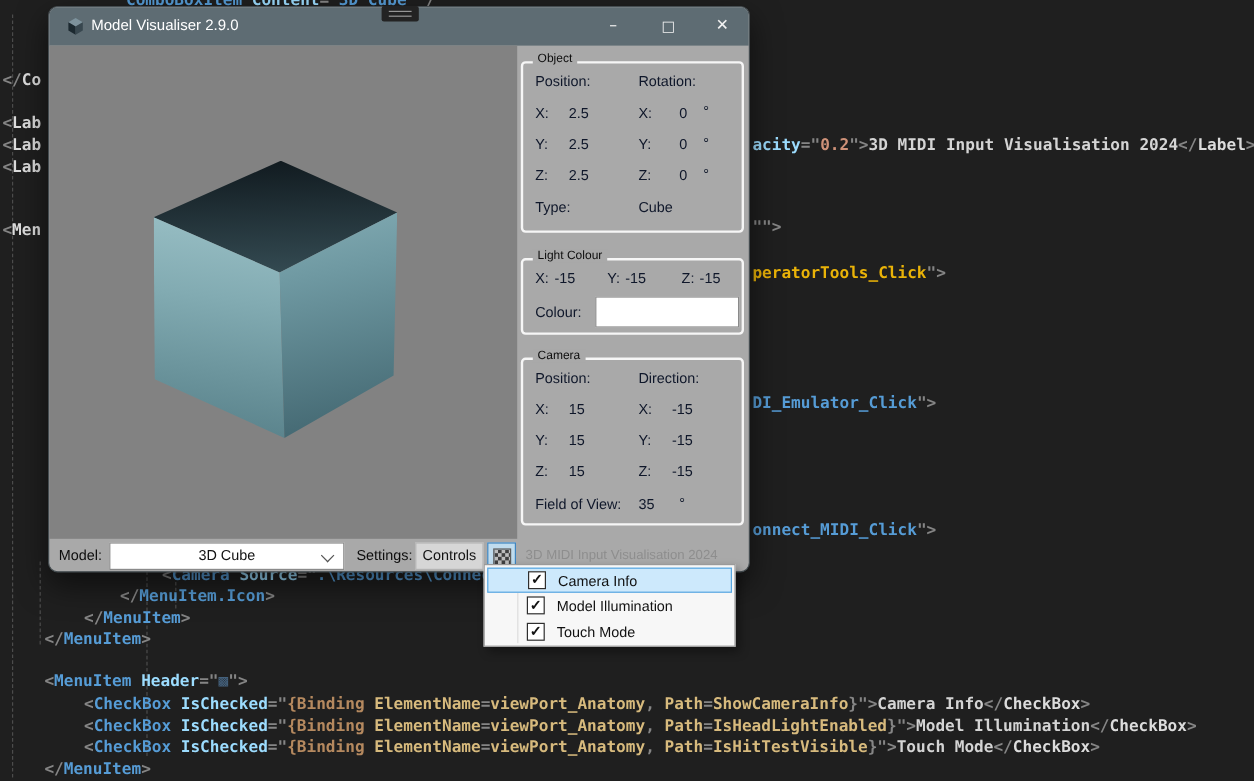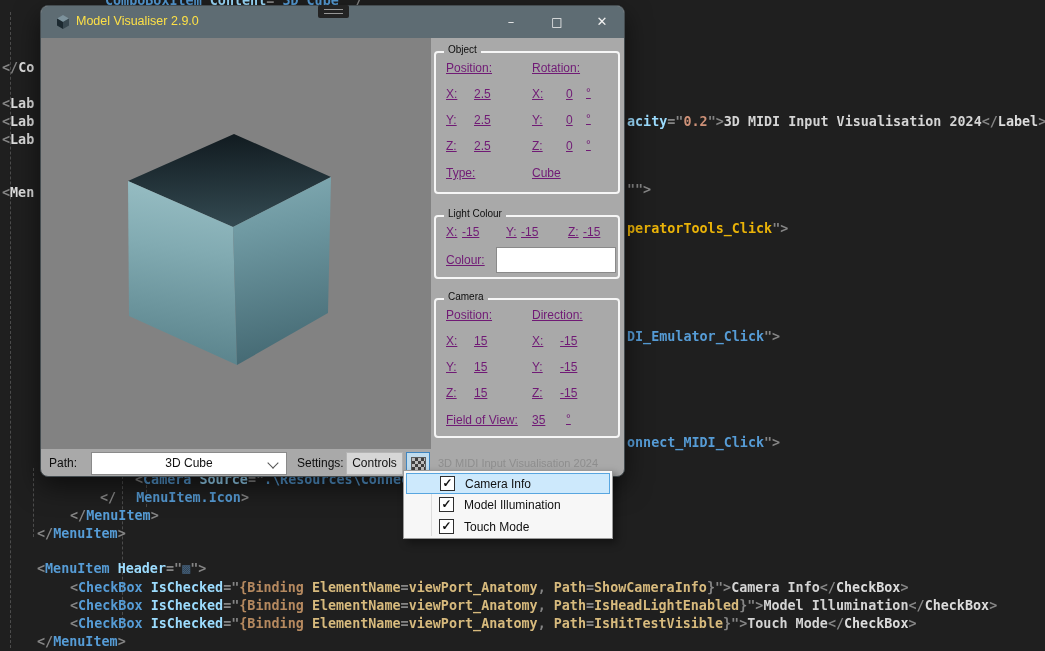--- a/index.html
+++ b/index.html
@@ -10,42 +10,42 @@
   .editor{position:absolute;inset:0;background:#1f1f1f;z-index:0;}
   .guide{position:absolute;width:0;border-left:1px dashed #585858;opacity:.8;}
   .code-line{position:absolute;white-space:pre;font-family:"DejaVu Sans Mono",monospace;
              font-size:13.4px;line-height:15px;font-weight:600;}
 
   
   .window{position:absolute;left:40px;top:5px;width:585px;height:472px;background:#a9a9a9;
           border:1px solid #444c50;border-radius:8px;box-shadow:0 10px 26px rgba(0,0,0,.55);
           z-index:10;overflow:hidden;box-sizing:border-box;}
   .titlebar{position:absolute;left:0;top:0;right:0;height:32px;background:#5e6c73;}
-  .win-title{position:absolute;left:35px;top:8px;font-size:12.5px;color:#fde047;}
+  .win-title{position:absolute;left:35px;top:8px;font-size:12.5px;color:#ffffff;}
   .app-icon{position:absolute;left:14px;top:8px;}
   .winbtn{position:absolute;top:0;width:32px;height:32px;color:#f2f2f2;font-size:13px;
           text-align:center;line-height:32px;font-family:"DejaVu Sans",sans-serif;}
   .btn-min{left:454px;} .btn-max{left:500px;font-size:12px;} .btn-close{left:545px;}
 
   
   .viewport{position:absolute;left:0;top:32px;width:390px;height:411px;background:#828282;}
   .cube{position:absolute;left:87px;top:96px;width:203px;height:231px;}
   .face{position:absolute;inset:0;}
   .face-top{clip-path:polygon(106px 0px,203px 43px,105px 93px,0px 47px);
             background:linear-gradient(178deg,#10191e 0%,#3a535b 48%,#9cc4cb 100%);}
   .face-left{clip-path:polygon(0px 47px,105px 93px,109px 231px,1px 182px);
             background:linear-gradient(188deg,#a9cdd2 6%,#82abb2 52%,#567f88 100%);}
   .face-right{clip-path:polygon(105px 93px,203px 43px,200px 179px,109px 231px);
             background:linear-gradient(168deg,#95bdc4 4%,#6f99a2 45%,#3f636d 100%);}
 
   
   .groupbox{position:absolute;border:2px solid #f6f6f6;border-radius:4px;box-sizing:border-box;}
   .gb-label{position:absolute;top:-9px;left:8px;background:#a9a9a9;padding:0 4px;
             font-size:10px;color:#0d0d0d;}
-  .gb-text{position:absolute;font-size:12px;color:#701a75;white-space:pre;text-decoration:underline;}
+  .gb-text{position:absolute;font-size:12px;color:#0f172a;white-space:pre;}
   .gb-object{left:393px;top:45px;width:186px;height:143px;}
   .gb-light{left:393px;top:209px;width:186px;height:64px;}
   .gb-camera{left:393px;top:292px;width:186px;height:140px;}
   .colour-box{position:absolute;left:60px;top:30px;width:120px;height:26px;background:#fff;
               border:1px solid #8a8a8a;box-sizing:border-box;}
 
   
   .toolbar{position:absolute;left:0;top:443px;width:585px;height:29px;}
   .tb-label{position:absolute;top:7px;font-size:12px;color:#0d0d0d;}
   .combo{position:absolute;left:50px;top:3px;width:196px;height:23px;background:#fff;
@@ -93,21 +93,21 @@
     <div class="code-line" style="left: 2px; top: 96px;"><span style="color: rgb(133, 133, 133);">&lt;</span><span style="color: rgb(220, 220, 220);">Lab</span></div>
     <div class="code-line" style="left: 2px; top: 114px;"><span style="color: rgb(133, 133, 133);">&lt;</span><span style="color: rgb(220, 220, 220);">Lab</span></div>
     <div class="code-line" style="left: 627px; top: 114px;"><span style="color: rgb(156, 220, 254);">acity</span><span style="color: rgb(133, 133, 133);">="</span><span style="color: rgb(206, 145, 120);">0.2</span><span style="color: rgb(133, 133, 133);">"&gt;</span><span style="color: rgb(212, 212, 212);">3D MIDI Input Visualisation 2024</span><span style="color: rgb(133, 133, 133);">&lt;/</span><span style="color: rgb(220, 220, 220);">Label</span><span style="color: rgb(133, 133, 133);">&gt;</span></div>
     <div class="code-line" style="left: 2px; top: 132px;"><span style="color: rgb(133, 133, 133);">&lt;</span><span style="color: rgb(220, 220, 220);">Lab</span></div>
     <div class="code-line" style="left: 2px; top: 185px;"><span style="color: rgb(133, 133, 133);">&lt;</span><span style="color: rgb(220, 220, 220);">Men</span></div>
     <div class="code-line" style="left: 627px; top: 182px;"><span style="color: rgb(133, 133, 133);">""&gt;</span></div>
     <div class="code-line" style="left: 627px; top: 221px;"><span style="color: #eab308;">peratorTools_Click</span><span style="color: rgb(133, 133, 133);">"&gt;</span></div>
     <div class="code-line" style="left: 627px; top: 329px;"><span style="color: rgb(86, 156, 214);">DI_Emulator_Click</span><span style="color: rgb(133, 133, 133);">"&gt;</span></div>
     <div class="code-line" style="left: 627px; top: 435px;"><span style="color: rgb(86, 156, 214);">onnect_MIDI_Click</span><span style="color: rgb(133, 133, 133);">"&gt;</span></div>
     <div class="code-line" style="left: 135px; top: 472px;"><span style="color: rgb(133, 133, 133);">&lt;</span><span style="color: rgb(86, 156, 214);">Camera </span><span style="color: rgb(156, 220, 254);">Source</span><span style="color: rgb(133, 133, 133);">="</span><span style="color: rgb(86, 156, 214);">.\Resources\Connec</span></div>
-    <div class="code-line" style="left: 100px; top: 490px;"><span style="color: rgb(133, 133, 133);">&lt;/</span><span style="color: rgb(86, 156, 214); margin-left: 20px;">MenuItem.Icon</span><span style="color: rgb(133, 133, 133);">&gt;</span></div>
+    <div class="code-line" style="left: 100px; top: 490px;"><span style="color: rgb(133, 133, 133);">&lt;/</span><span style="color: rgb(86, 156, 214);">MenuItem.Icon</span><span style="color: rgb(133, 133, 133);">&gt;</span></div>
     <div class="code-line" style="left: 70px; top: 508px;"><span style="color: rgb(133, 133, 133);">&lt;/</span><span style="color: rgb(86, 156, 214);">MenuItem</span><span style="color: rgb(133, 133, 133);">&gt;</span></div>
     <div class="code-line" style="left: 37px; top: 526px;"><span style="color: rgb(133, 133, 133);">&lt;/</span><span style="color: rgb(86, 156, 214);">MenuItem</span><span style="color: rgb(133, 133, 133);">&gt;</span></div>
     <div class="code-line" style="left: 37px; top: 561px;"><span style="color: rgb(133, 133, 133);">&lt;</span><span style="color: rgb(86, 156, 214);">MenuItem </span><span style="color: rgb(156, 220, 254);">Header</span><span style="color: rgb(133, 133, 133);">="</span><span style="color: rgb(68, 97, 125);">▩</span><span style="color: rgb(133, 133, 133);">"&gt;</span></div>
     <div class="code-line" style="left: 70px; top: 580px;"><span style="color: rgb(133, 133, 133);">&lt;</span><span style="color: rgb(86, 156, 214);">CheckBox </span><span style="color: rgb(156, 220, 254);">IsChecked</span><span style="color: rgb(133, 133, 133);">="</span><span style="color: rgb(181, 137, 95);">{Binding </span><span style="color: rgb(215, 186, 125);">ElementName</span><span style="color: rgb(133, 133, 133);">=</span><span style="color: rgb(215, 186, 125);">viewPort_Anatomy</span><span style="color: rgb(133, 133, 133);">, </span><span style="color: rgb(215, 186, 125);">Path</span><span style="color: rgb(133, 133, 133);">=</span><span style="color: rgb(215, 186, 125);">ShowCameraInfo</span><span style="color: rgb(133, 133, 133);">}"&gt;</span><span style="color: rgb(212, 212, 212);">Camera Info</span><span style="color: rgb(133, 133, 133);">&lt;/</span><span style="color: rgb(220, 220, 220);">CheckBox</span><span style="color: rgb(133, 133, 133);">&gt;</span></div>
     <div class="code-line" style="left: 70px; top: 598px;"><span style="color: rgb(133, 133, 133);">&lt;</span><span style="color: rgb(86, 156, 214);">CheckBox </span><span style="color: rgb(156, 220, 254);">IsChecked</span><span style="color: rgb(133, 133, 133);">="</span><span style="color: rgb(181, 137, 95);">{Binding </span><span style="color: rgb(215, 186, 125);">ElementName</span><span style="color: rgb(133, 133, 133);">=</span><span style="color: rgb(215, 186, 125);">viewPort_Anatomy</span><span style="color: rgb(133, 133, 133);">, </span><span style="color: rgb(215, 186, 125);">Path</span><span style="color: rgb(133, 133, 133);">=</span><span style="color: rgb(215, 186, 125);">IsHeadLightEnabled</span><span style="color: rgb(133, 133, 133);">}"&gt;</span><span style="color: rgb(212, 212, 212);">Model Illumination</span><span style="color: rgb(133, 133, 133);">&lt;/</span><span style="color: rgb(220, 220, 220);">CheckBox</span><span style="color: rgb(133, 133, 133);">&gt;</span></div>
     <div class="code-line" style="left: 70px; top: 616px;"><span style="color: rgb(133, 133, 133);">&lt;</span><span style="color: rgb(86, 156, 214);">CheckBox </span><span style="color: rgb(156, 220, 254);">IsChecked</span><span style="color: rgb(133, 133, 133);">="</span><span style="color: rgb(181, 137, 95);">{Binding </span><span style="color: rgb(215, 186, 125);">ElementName</span><span style="color: rgb(133, 133, 133);">=</span><span style="color: rgb(215, 186, 125);">viewPort_Anatomy</span><span style="color: rgb(133, 133, 133);">, </span><span style="color: rgb(215, 186, 125);">Path</span><span style="color: rgb(133, 133, 133);">=</span><span style="color: rgb(215, 186, 125);">IsHitTestVisible</span><span style="color: rgb(133, 133, 133);">}"&gt;</span><span style="color: rgb(212, 212, 212);">Touch Mode</span><span style="color: rgb(133, 133, 133);">&lt;/</span><span style="color: rgb(220, 220, 220);">CheckBox</span><span style="color: rgb(133, 133, 133);">&gt;</span></div>
     <div class="code-line" style="left: 37px; top: 634px;"><span style="color: rgb(133, 133, 133);">&lt;/</span><span style="color: rgb(86, 156, 214);">MenuItem</span><span style="color: rgb(133, 133, 133);">&gt;</span></div>
   </div>
 
 <div class="window">
@@ -181,21 +181,21 @@
     <span class="gb-text" style="left:10px;top:86px">Z:</span>
     <span class="gb-text" style="left:38px;top:86px">15</span>
     <span class="gb-text" style="left:96px;top:86px">Z:</span>
     <span class="gb-text" style="left:124px;top:86px">-15</span>
     <span class="gb-text" style="left:10px;top:113px">Field of View:</span>
     <span class="gb-text" style="left:96px;top:113px">35</span>
     <span class="gb-text" style="left:130px;top:112px">°</span>
   </div>
 
   <div class="toolbar">
-    <span class="tb-label" style="left:8px">Path:</span>
+    <span class="tb-label" style="left:8px">Model:</span>
     <div class="combo">
       <span class="combo-value">3D Cube</span>
       <span class="chevron"></span>
     </div>
     <span class="tb-label" style="left:256px">Settings:</span>
     <div class="btn-controls">Controls</div>
     <div class="btn-settings-icon">
       <span class="checker"></span>
     </div>
     <span class="watermark">3D MIDI Input Visualisation 2024</span>

